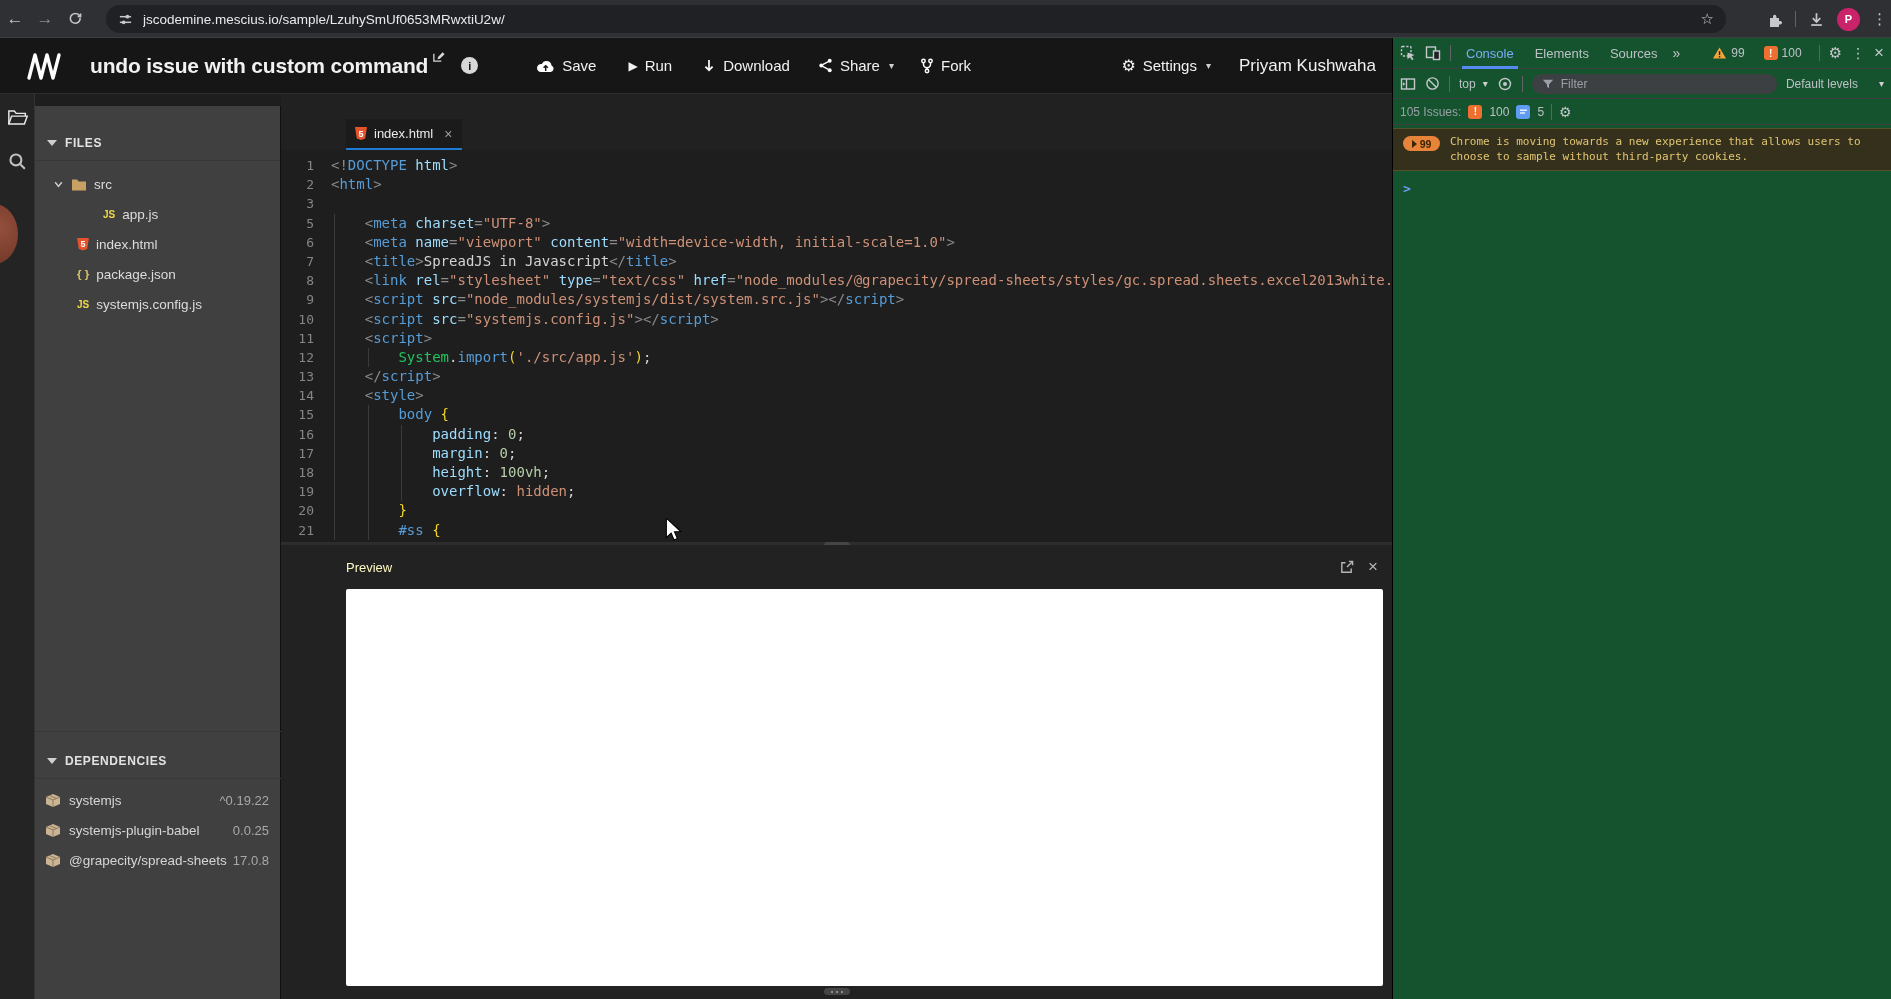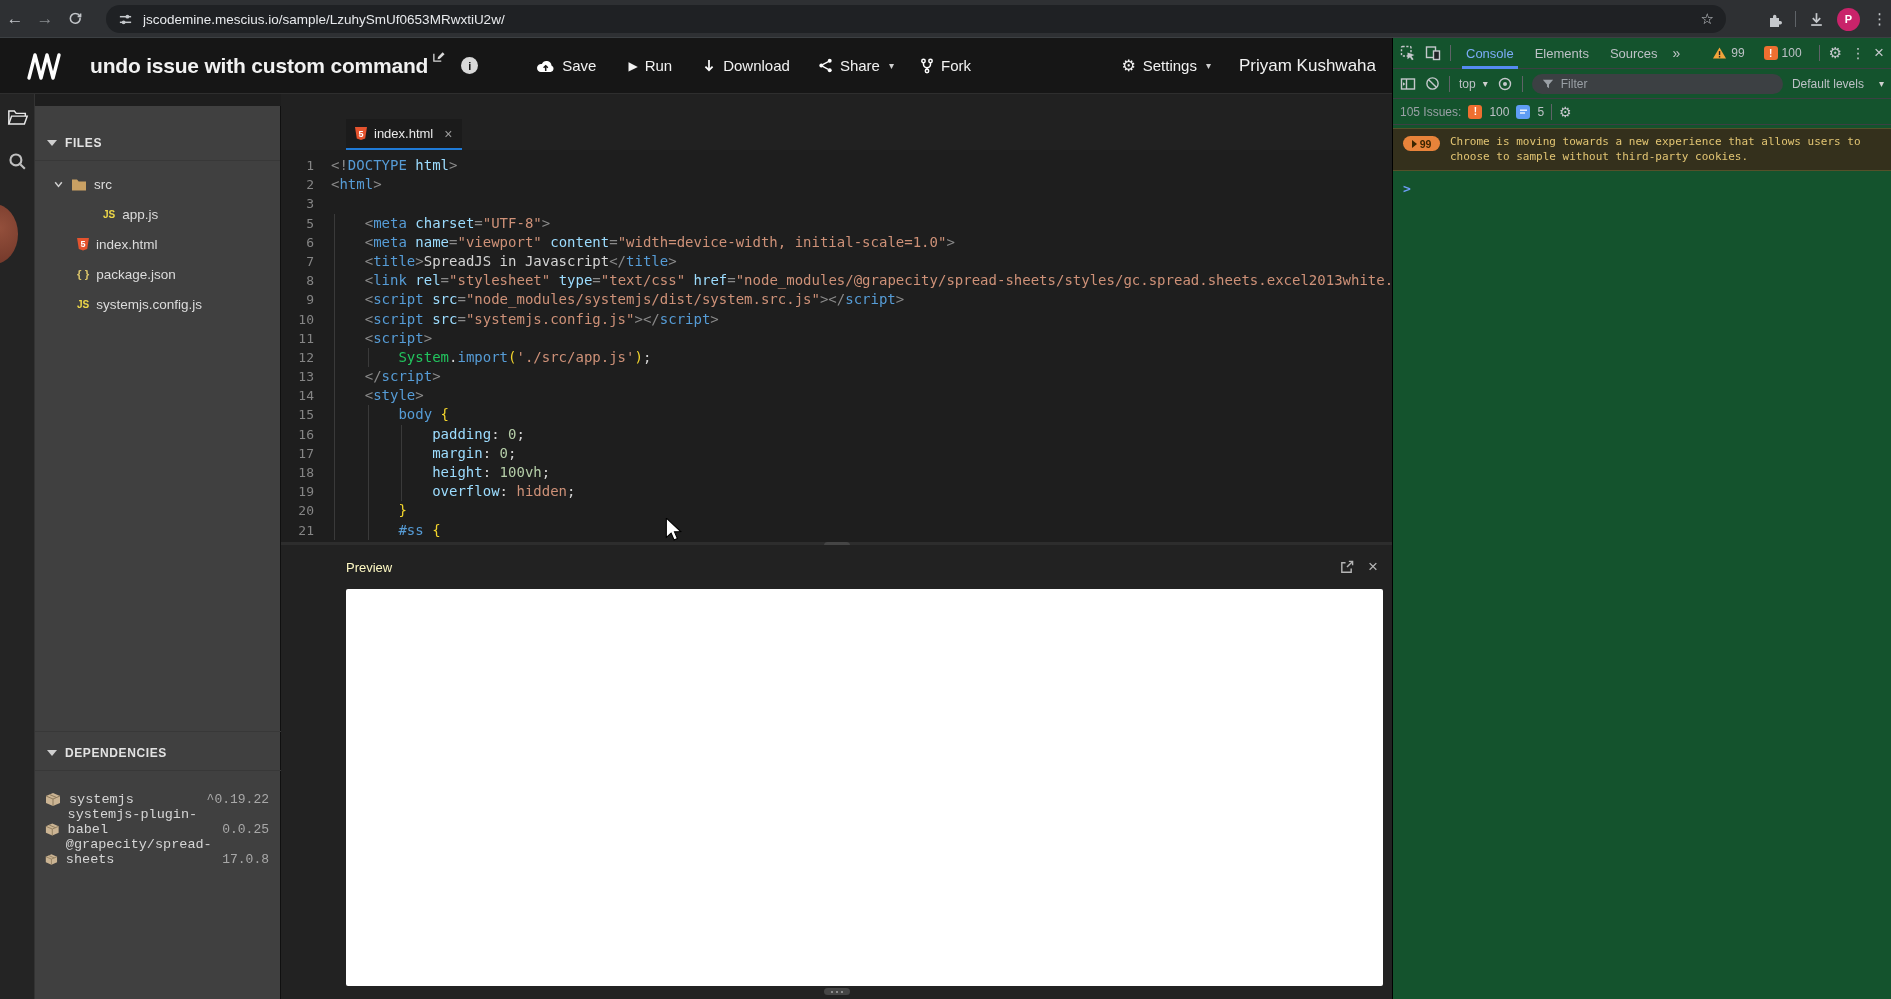--- a/index.html
+++ b/index.html
@@ -45,21 +45,21 @@
   .tri { width:0; height:0; border-left:5px solid transparent; border-right:5px solid transparent; border-top:6px solid #cfcfcf; }
   #files-hdr { margin-top:26px; }
   .hline { height:1px; background:#383838; margin-top:6px; }
   .tree-row { height:30px; display:flex; align-items:center; gap:7px; font-size:13.5px; color:#dcdcdc; cursor:pointer; }
   .js-badge { color:#efd848; font-weight:bold; font-size:10px; letter-spacing:0; }
   .html-badge { width:12px; height:13px; background:var(--html-icon,#e5532e); color:#fff; font-size:9px; font-weight:bold;
     display:flex; align-items:center; justify-content:center;
     clip-path:polygon(0 0,100% 0,85% 88%,50% 100%,15% 88%); }
   .brace-badge { color:#d9c36a; font-weight:bold; font-size:11.5px; }
   #deps-block { position:absolute; left:0; top:625px; width:246px; }
-  .dep-row { height:30px; display:flex; align-items:flex-end; padding:0 12px 0 10px; font-size:13.5px; color:#d6d6d6;font-family:Liberation Mono, monospace; }
+  .dep-row { height:30px; display:flex; align-items:center; padding:0 12px 0 10px; font-size:13.5px; color:#d6d6d6; }
   .dep-name { margin-left:8px; }
   .dep-ver { margin-left:auto; color:#a8a8a8; font-size:13px; }
 
   
   #editor-col { position:absolute; left:281px; top:0; width:1111px; height:906px; background:#1e1e1e; }
   #tabstrip { position:absolute; left:0; top:0; width:1111px; height:56px; background:#212121; }
   #tab { position:absolute; left:65px; top:25px; height:31px; padding:0 10px 0 9px; background:#1b1b1b;
     display:flex; align-items:center; gap:7px; font-size:13px; color:#e8e8e8; border-bottom:2.5px solid var(--accent-blue,#1f7ad6); }
   #tab .close { color:#9d9d9d; font-size:14px; margin-left:4px; }
   #code-area { position:absolute; left:0; top:56px; width:1111px; height:392px; overflow:hidden; padding-top:6px;
@@ -284,21 +284,21 @@
             <span>package.json</span>
           </div>
           <div class="tree-row" style="padding-left: 42px;">
             <span class="js-badge">JS</span>
             <span>systemjs.config.js</span>
           </div>
         </div>
 
       <div id="deps-block">
         <div class="hline" style="margin-top:0"></div>
-        <div class="section-hdr" style="margin-top:10px">
+        <div class="section-hdr" style="margin-top:18px">
           <span class="tri"></span>
           <span>DEPENDENCIES</span>
         </div>
         <div class="hline"></div>
         <div id="deps-list" style="margin-top:6px">
             <div class="dep-row">
               <svg width="16" height="15" viewBox="0 0 16 15">
                 <path d="M1 4 L8 1 L15 4 V11 L8 14 L1 11 Z" fill="#cbb493"></path>
                 <path d="M1 4 L8 7 L15 4 M8 7 V14" fill="none" stroke="#8d7a5c" stroke-width="1"></path>
                 <path d="M4.5 2.5 L11.5 5.5" stroke="#8d7a5c" stroke-width="1"></path>
@@ -457,21 +457,21 @@
             <circle cx="8" cy="8" r="2" fill="#c5c8cc"></circle>
           </svg>
       </span>
       <span class="vdiv"></span>
       <div id="filter-pill">
         <svg width="12" height="12" viewBox="0 0 14 14">
             <polygon points="1,2 13,2 8.2,7.5 8.2,12 5.8,10.2 5.8,7.5" fill="#9aa0a6"></polygon>
           </svg>
         <span>Filter</span>
       </div>
-      <span style="display:flex;align-items:center;gap:13px;white-space:nowrap">
+      <span style="display:flex;align-items:center;gap:19px;white-space:nowrap">
         <span>Default levels</span>
           <span class="caret">▾</span>
       </span>
     </div>
 
     <div class="dt-row" id="dt-row3">
       <span>105 Issues:</span>
       <span class="mini-badge orange">!</span>
       <span style="color:#bdc1c6">100</span>
       <span class="mini-badge blue">

